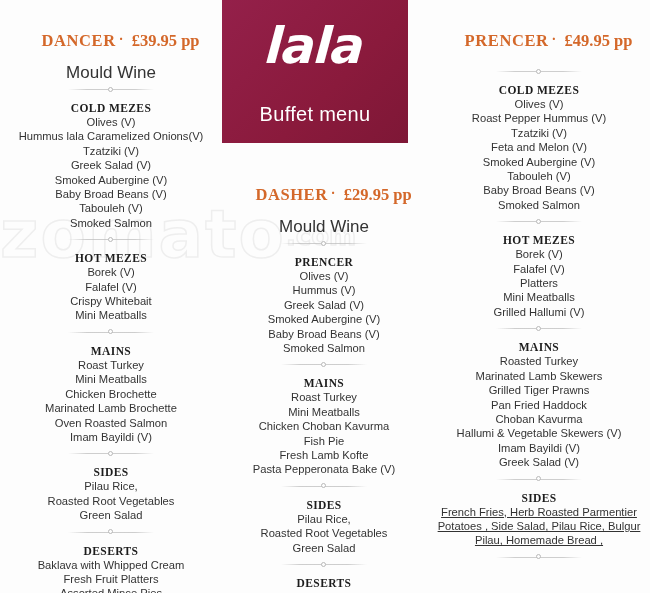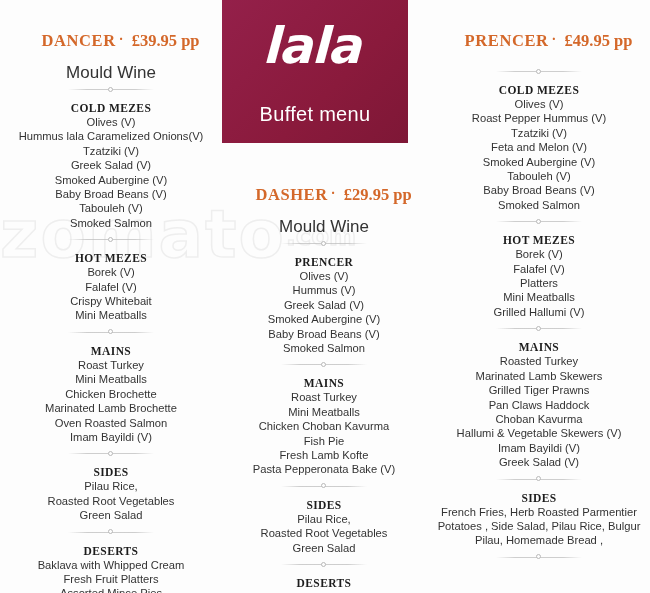--- a/index.html
+++ b/index.html
@@ -129,21 +129,21 @@
     white-space: nowrap;
   }
 
   .items { margin: 0; padding: 0; list-style: none; }
   .items li {
     font-size: 11.2px;
     line-height: 14.4px;
     color: #333333;
     white-space: nowrap;
   }
-  .items li.wrap { white-space: normal; }
+  .items li.wrap { white-space: normal; text-decoration: underline; }
 
   
   .divider {
     position: relative;
     width: 86px;
     height: 13px;
     margin: 3px auto 3px auto;
   }
   .divider::before {
     content: "";
@@ -322,21 +322,21 @@
             <li>Grilled Hallumi (V)</li>
           </ul>
         </div>
         <div class="divider"></div>
         <div class="block">
           <div class="sec-head">MAINS</div>
           <ul class="items">
             <li>Roasted Turkey</li>
             <li>Marinated Lamb Skewers</li>
             <li>Grilled Tiger Prawns</li>
-            <li>Pan Claws Haddock</li>
+            <li>Pan Fried Haddock</li>
             <li>Choban Kavurma</li>
             <li>Hallumi &amp; Vegetable Skewers  (V)</li>
             <li>Imam Bayildi (V)</li>
             <li>Greek Salad (V)</li>
           </ul>
         </div>
         <div class="divider"></div>
         <div class="block">
           <div class="sec-head">SIDES</div>
           <ul class="items">

